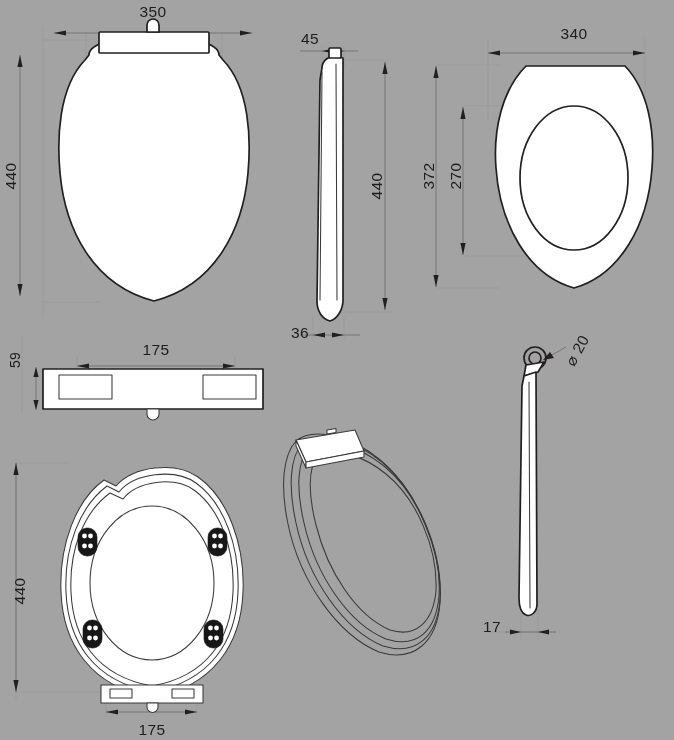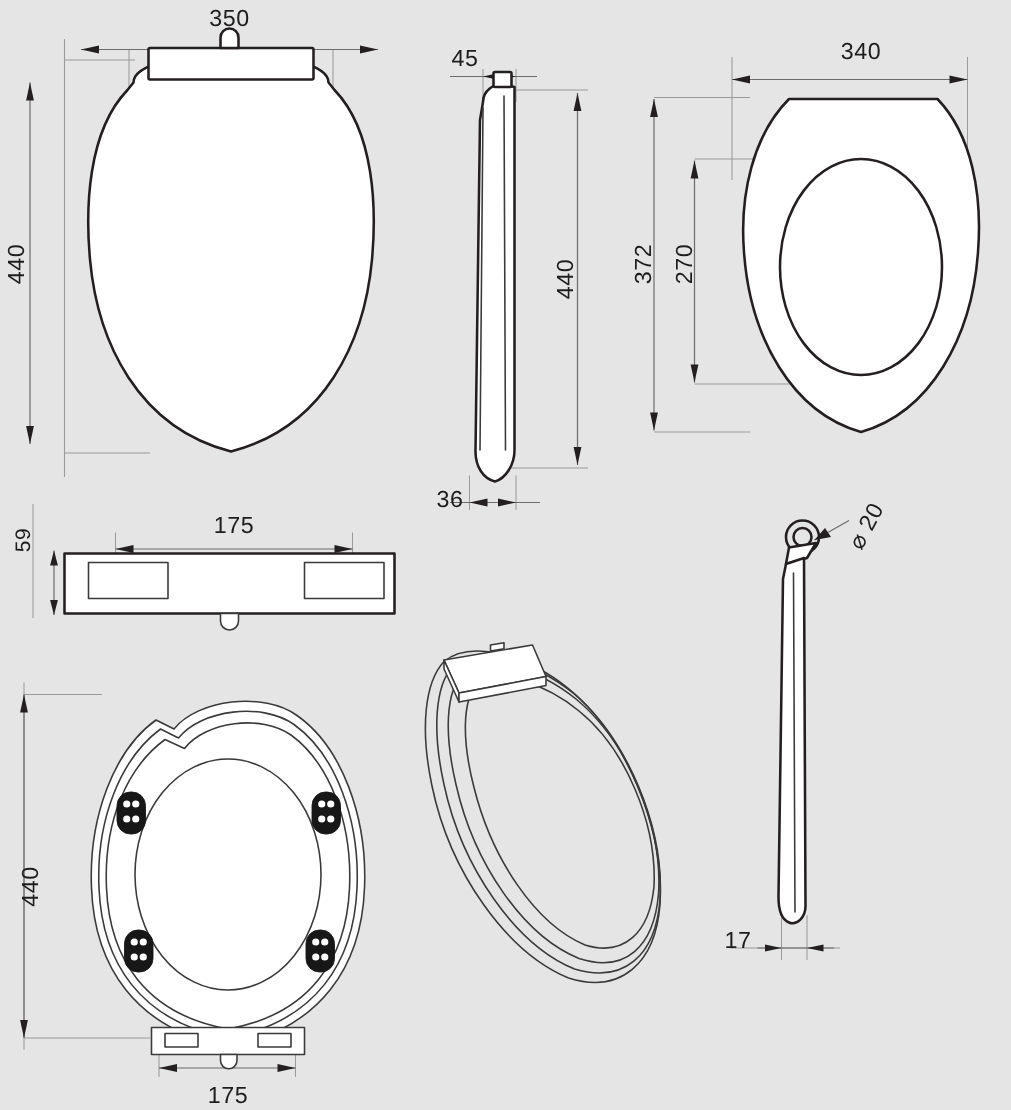--- a/index.html
+++ b/index.html
@@ -8,21 +8,21 @@
     padding: 0;
     background: #ffffff;
   }
   body {
     font-family: "Liberation Sans", sans-serif;
   }
   #drawing-root {
     position: relative;
     width: 674px;
     height: 740px;
-    background: #e5e5e5;
+    background: #a3a3a3;
     overflow: hidden;
   }
   #drawing-svg {
     display: block;
     width: 674px;
     height: 740px;
   }
   .part-line {
     fill: none;
     stroke: #231f20;

